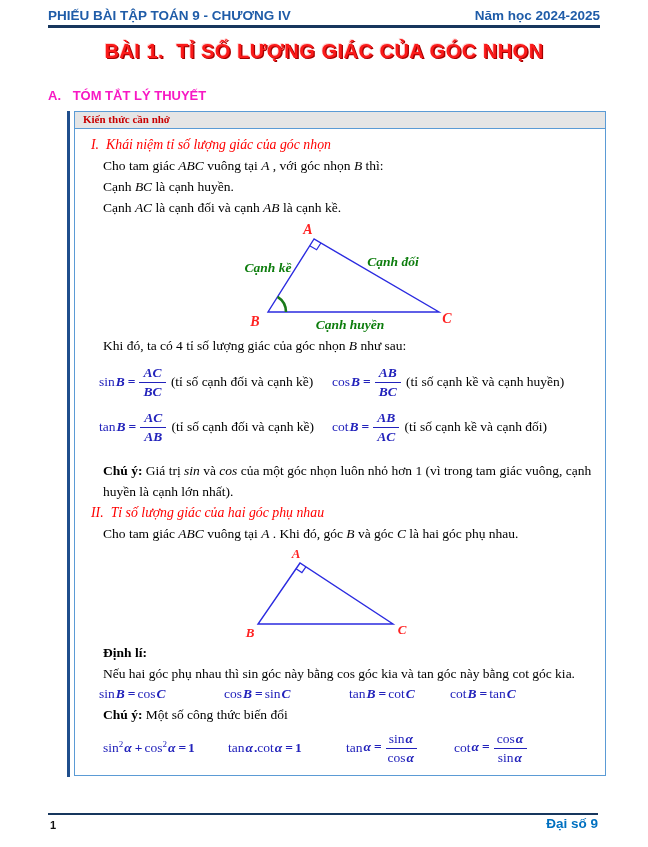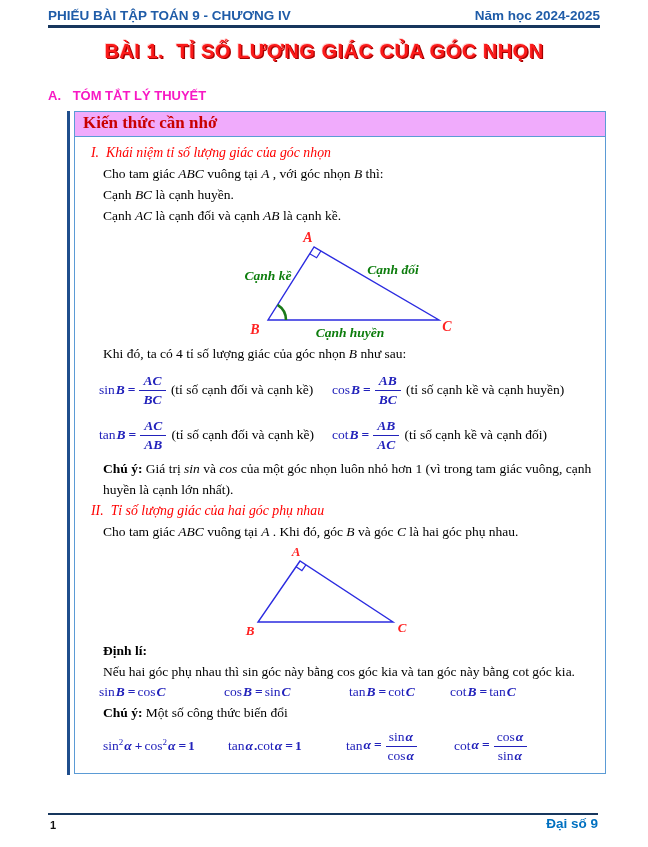--- a/index.html
+++ b/index.html
@@ -18,22 +18,22 @@
              text-shadow:1.3px 1.3px 0 #A40000,-0.7px -0.7px 0 #FFD2D2;}
 
   
   .section-a{position:absolute;top:88px;left:48px;font-family:"Liberation Sans",sans-serif;
              font-weight:bold;font-size:13px;color:#F718C4;}
   .section-a .num{margin-right:8px;}
 
   
   .kbox{position:absolute;left:74px;top:111px;width:530px;border:1.5px solid #5B9BD5;background:#fff;}
   .kbox .accent{position:absolute;left:-8px;top:-1.5px;bottom:-1.5px;width:3px;background:#1F4E8C;}
-  .band{background:#f0abfc;border-bottom:1.5px solid #5B9BD5;padding:1px 8px 3px;
-        font-weight:bold;color:#C90000;font-size:17px;}
+  .band{background:#e5e5e5;border-bottom:1.5px solid #5B9BD5;padding:1px 8px 3px;
+        font-weight:bold;color:#C90000;font-size:11px;}
   .kbody{padding:5px 10px 4px 10px;}
 
   .part-head{color:#FE0000;font-weight:normal;font-style:italic;font-size:13.8px;
              margin:3px 0 2px 6px;}
   .part-head .pnum{margin-right:7px;}
   .pline{margin-left:18px;line-height:21px;}
   .note{margin-left:18px;line-height:21px;}
 
   
   .i{font-style:italic;margin-top:40px;}
@@ -44,21 +44,21 @@
   .o{color:#2222BB;font-weight:bold;padding:0 2px;}
   .n{color:#2222BB;font-weight:bold;}
   .s{color:#2222BB;font-size:9px;vertical-align:super;line-height:0;}
   .frac{display:inline-flex;flex-direction:column;align-items:center;vertical-align:middle;
         margin:0 2px;line-height:16px;}
   .frac .num{border-bottom:1.5px solid #2222BB;padding:0 3px 1px;}
   .frac .den{padding-top:1px;}
 
   
   .trig-grid{display:grid;grid-template-columns:233px 1fr;grid-auto-rows:45px;
-             align-items:center;margin:4px 0 0 14px;}
+             align-items:center;margin:4px 0 10px 14px;}
   .cofunc-row{display:grid;grid-template-columns:125px 125px 101px auto;margin-left:14px;
               line-height:20px;}
   .ident-row{display:grid;grid-template-columns:125px 118px 108px auto;align-items:center;
              margin:2px 0 2px 18px;height:42px;}
 
   .tri-svg{display:block;}
   .tri1{margin:3px 0 0 152px;}
   .tri2{margin:2px 0 0 158px;}
 
   

